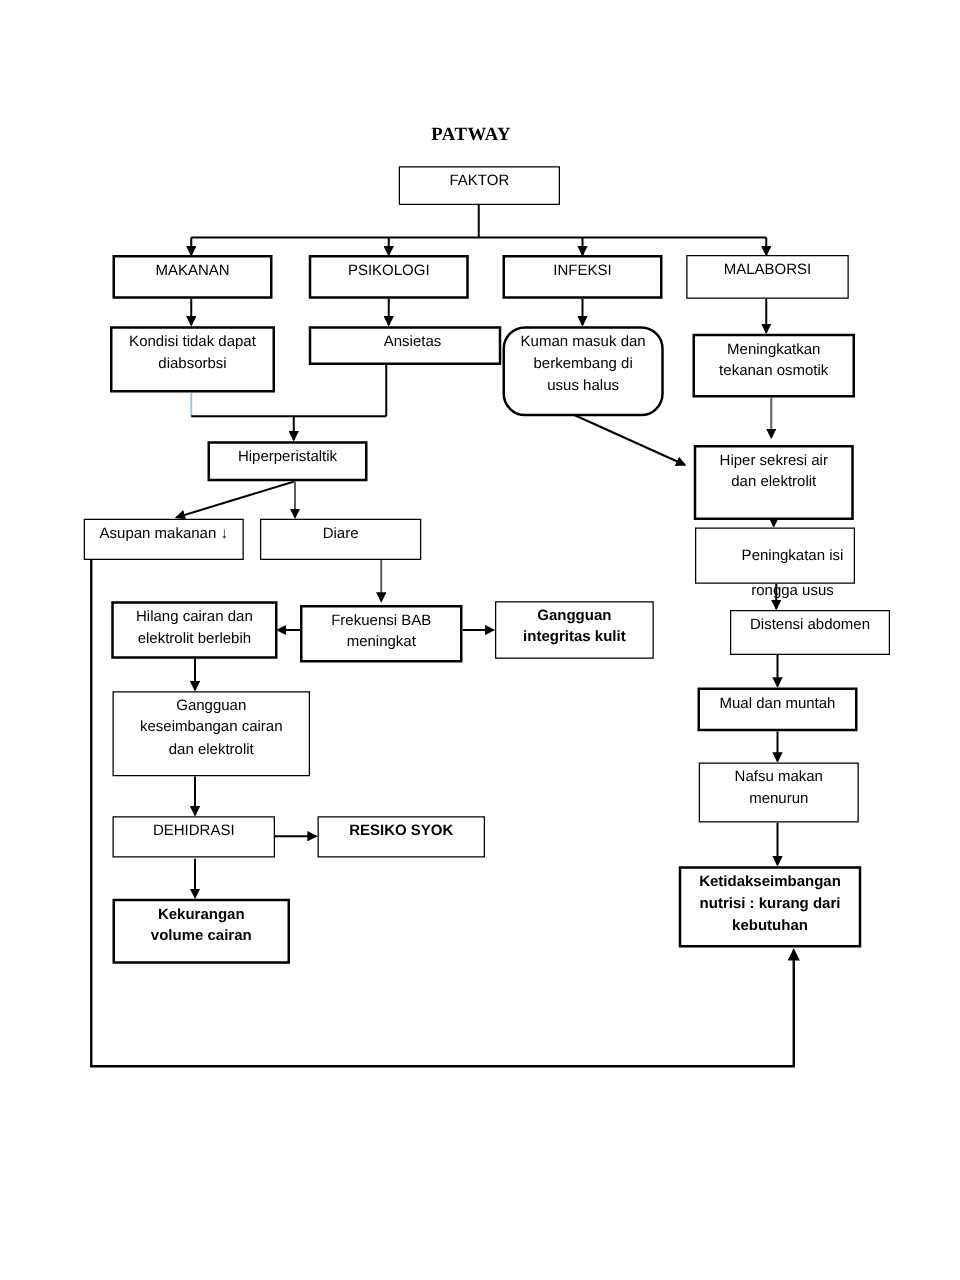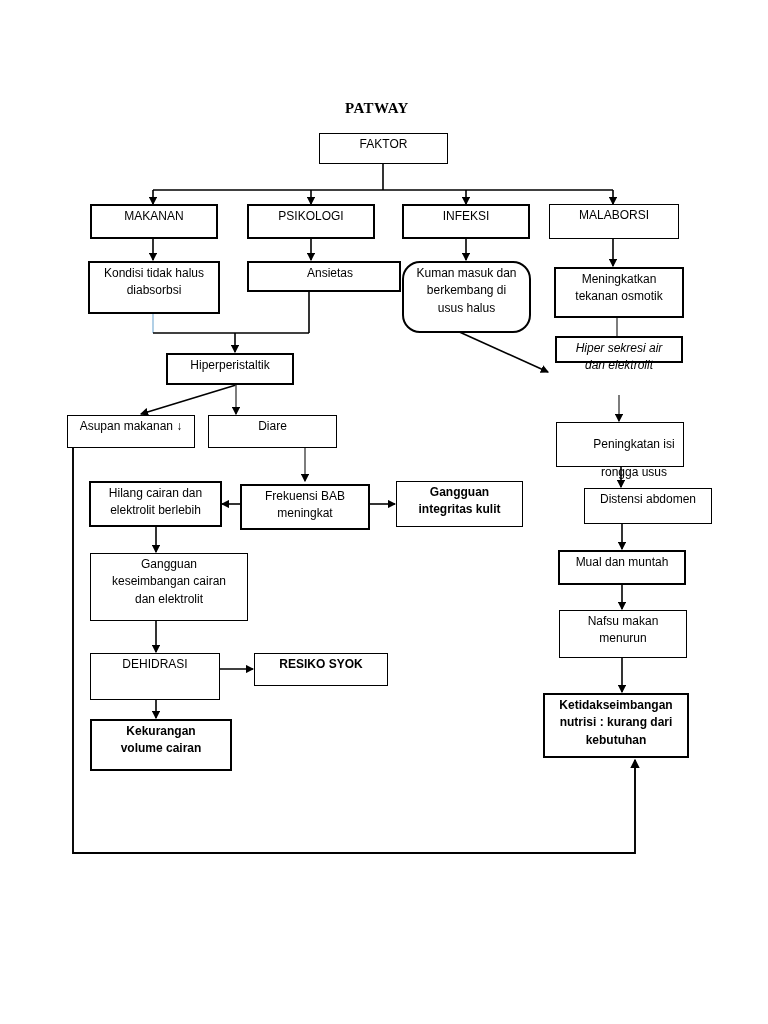--- a/index.html
+++ b/index.html
@@ -154,21 +154,21 @@
 
   <div class="node heavy" style="left:402px; top:204px; width:128px; height:35px;">
     <span class="txt">INFEKSI</span>
   </div>
 
   <div class="node" style="left:549px; top:204px; width:130px; height:35px;">
     <span class="txt">MALABORSI</span>
   </div>
 
   <div class="node heavy" style="left:88px; top:261px; width:132px; height:53px;">
-    <span class="txt">Kondisi tidak halus
+    <span class="txt">Kondisi tidak dapat
 diabsorbsi</span>
   </div>
 
   <div class="node heavy" style="left:247px; top:261px; width:154px; height:31px;padding-left:16px;">
     <span class="txt">Ansietas</span>
   </div>
 
   <div class="node heavy" style="left:402px; top:261px; width:129px; height:72px;border-radius:18px;">
     <span class="txt">Kuman masuk dan
 berkembang di
@@ -177,21 +177,21 @@
 
   <div class="node heavy" style="left:554px; top:267px; width:130px; height:51px;">
     <span class="txt">Meningkatkan
 tekanan osmotik</span>
   </div>
 
   <div class="node heavy" style="left:166px; top:353px; width:128px; height:32px;">
     <span class="txt">Hiperperistaltik</span>
   </div>
 
-  <div class="node heavy" style="left:555px; top:336px; width:128px; height:27px;font-style:italic;">
+  <div class="node heavy" style="left:555px; top:356px; width:128px; height:60px;">
     <span class="txt">Hiper sekresi air
 dan elektrolit</span>
   </div>
 
   <div class="node" style="left:67px; top:415px; width:128px; height:33px;">
     <span class="txt">Asupan makanan ↓</span>
   </div>
 
   <div class="node" style="left:208px; top:415px; width:129px; height:33px;">
     <span class="txt">Diare</span>
@@ -229,21 +229,21 @@
 
   <div class="node heavy" style="left:558px; top:550px; width:128px; height:35px;">
     <span class="txt">Mual dan muntah</span>
   </div>
 
   <div class="node" style="left:559px; top:610px; width:128px; height:48px;">
     <span class="txt">Nafsu makan
 menurun</span>
   </div>
 
-  <div class="node" style="left:90px; top:653px; width:130px; height:47px;">
+  <div class="node" style="left:90px; top:653px; width:130px; height:33px;">
     <span class="txt">DEHIDRASI</span>
   </div>
 
   <div class="node bold-text" style="left:254px; top:653px; width:134px; height:33px;">
     <span class="txt">RESIKO SYOK</span>
   </div>
 
   <div class="node heavy bold-text" style="left:90px; top:719px; width:142px; height:52px;">
     <span class="txt">Kekurangan
 volume cairan</span>

